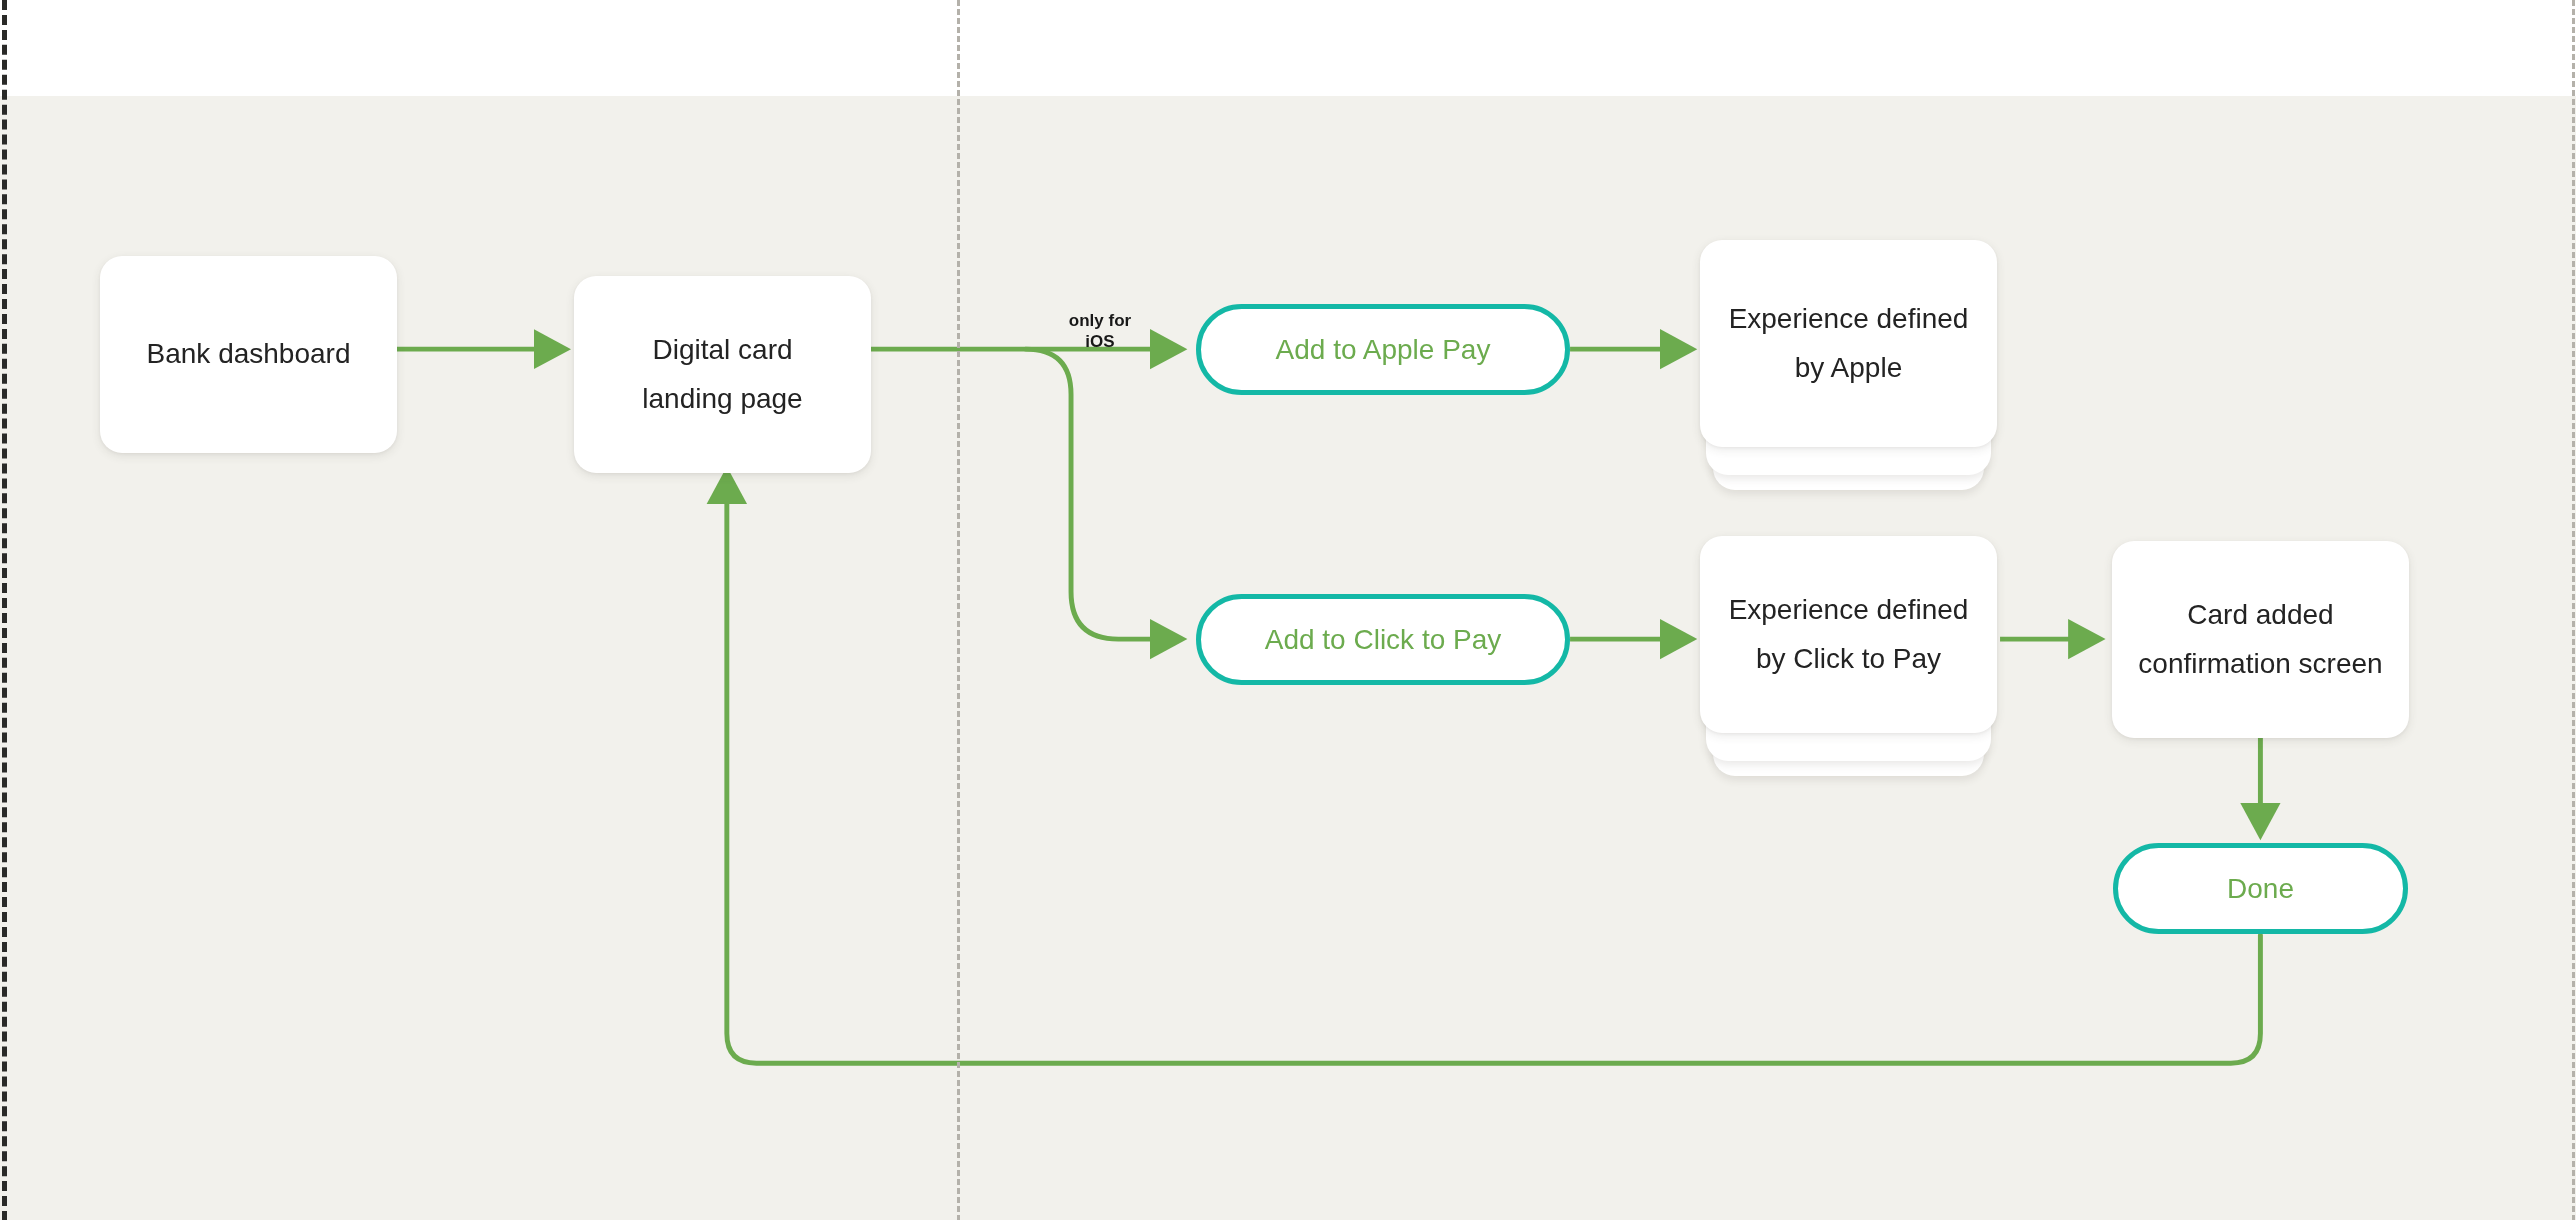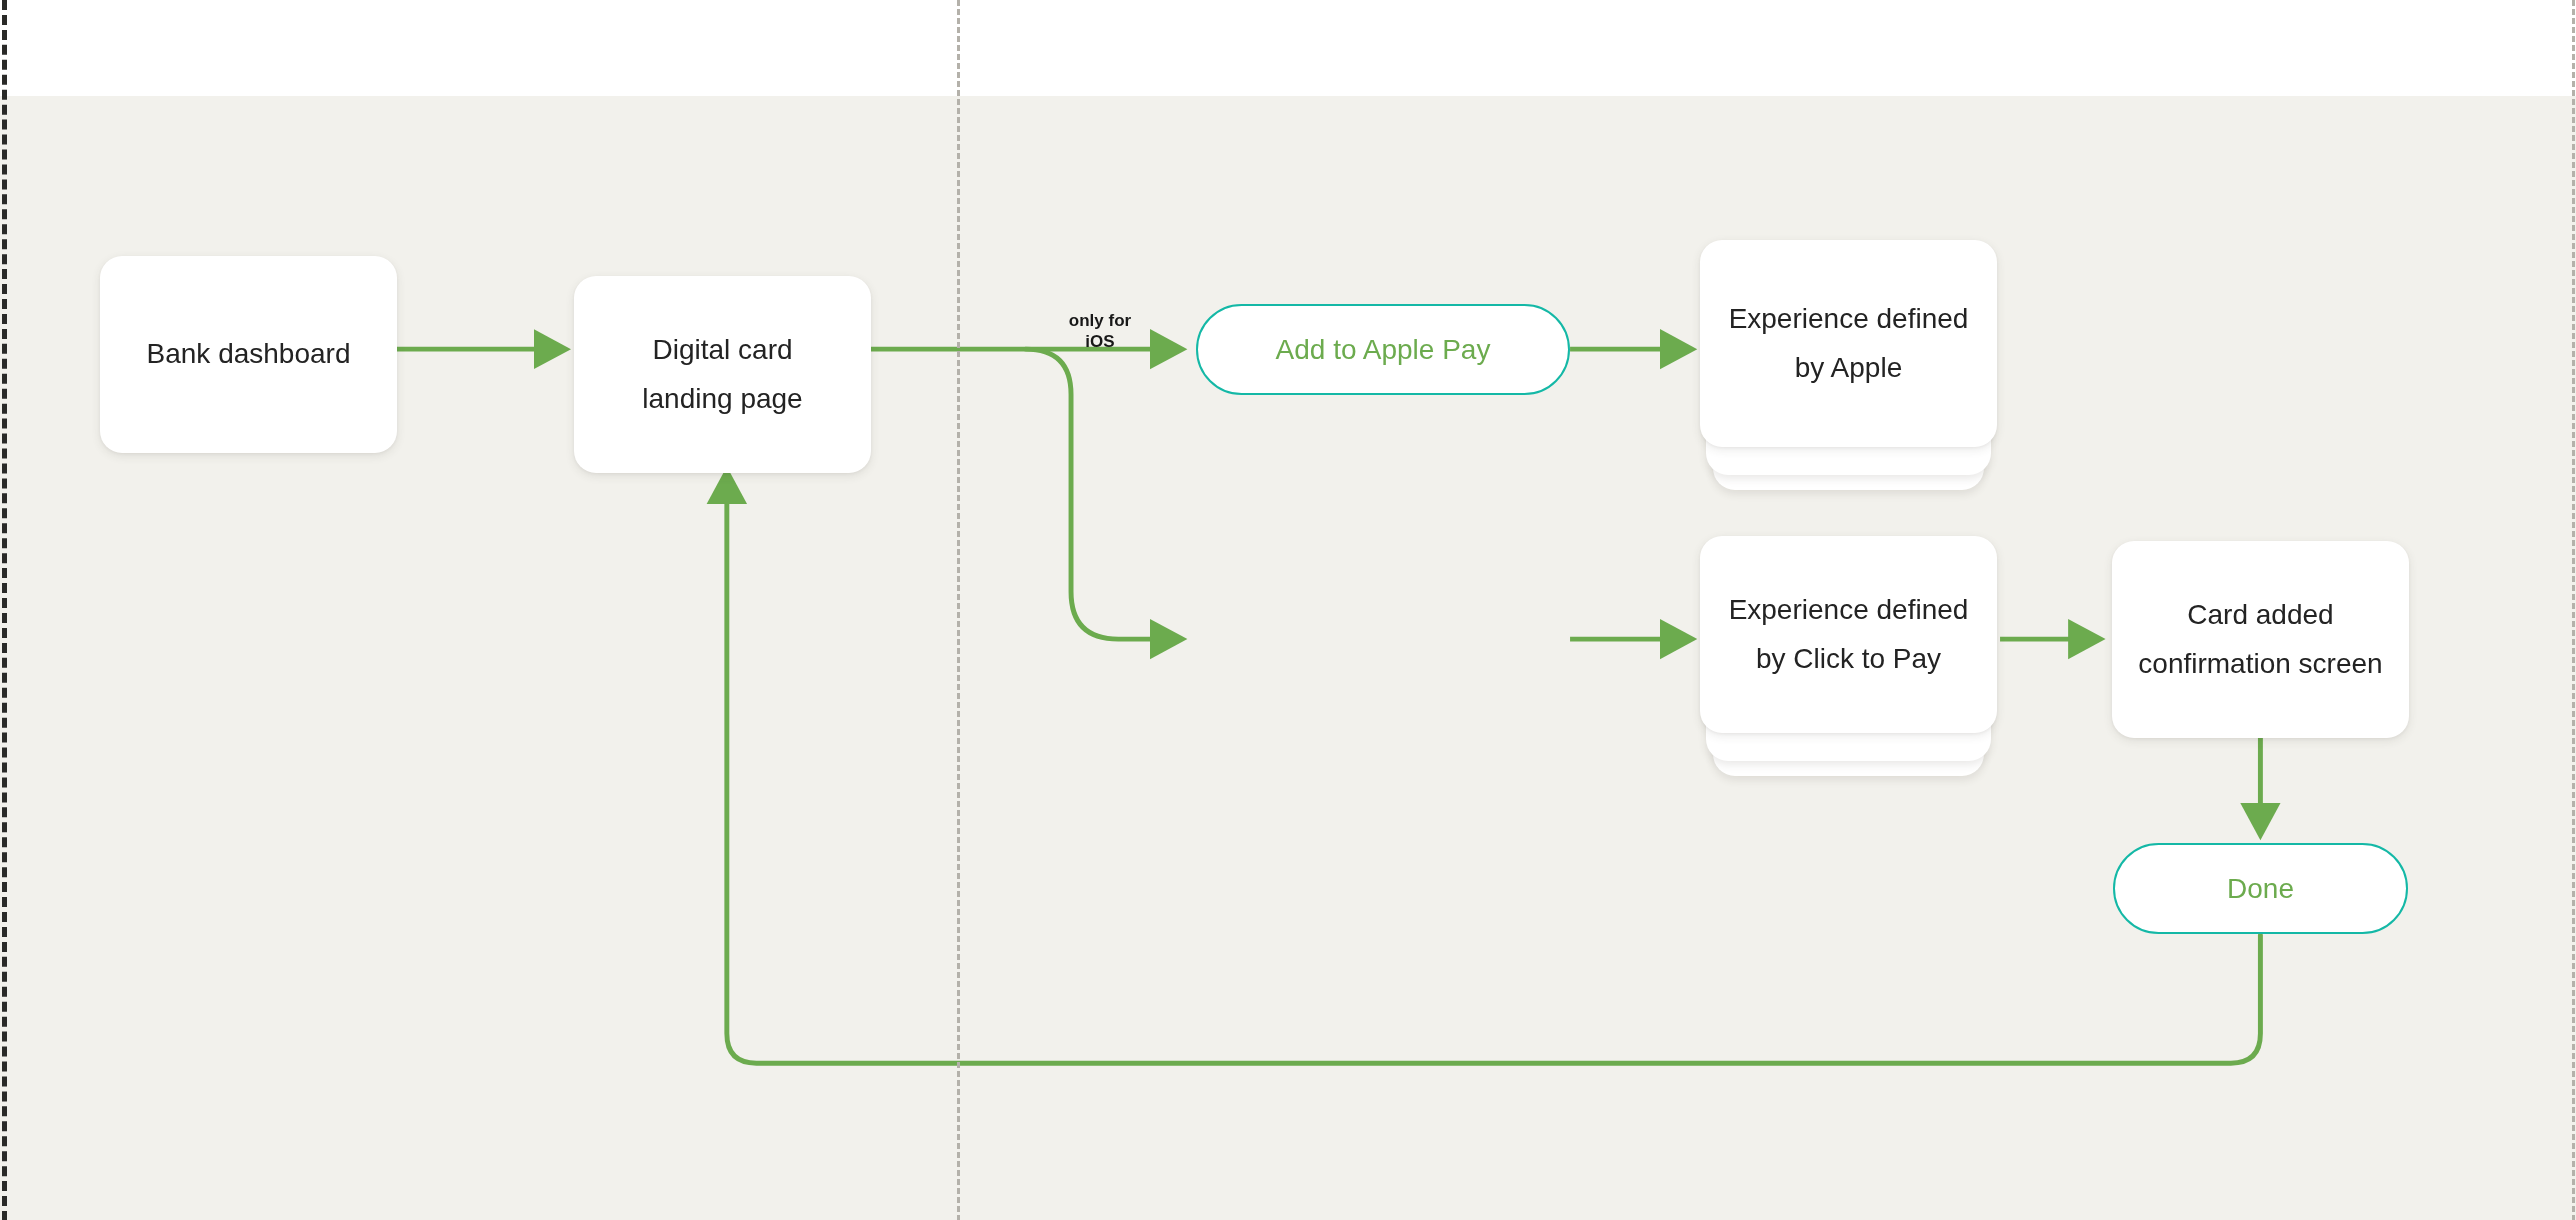--- a/index.html
+++ b/index.html
@@ -112,21 +112,21 @@
     align-items: center;
     justify-content: center;
     text-align: center;
   }
 
   
   .pill {
     position: absolute;
     z-index: 3;
     background: #ffffff;
-    border: 2px solid #14b8a6;
+    border: 5px solid #14b8a6;
     border-radius: 985px;
     display: flex;
     align-items: center;
     justify-content: center;
     box-sizing: border-box;
   }
   .pill-text {
     font-size: 28px;
     color: #6cab4e;
     white-space: nowrap;
@@ -191,20 +191,23 @@
 landing page</div>
   </div>
 
   <div class="edge-label" style="left:1041px; top:290px; width:118px;">only for
 iOS</div>
 
   <div class="pill" style="left:1196px; top:304px; width:374px; height:91px;">
     <span class="pill-text">Add to Apple Pay</span>
   </div>
 
+  <div class="pill" style="left:1196px; top:594px; width:374px; height:91px;">
+    <span class="pill-text">Add to Click to Pay</span>
+  </div>
 
   <div class="stack" style="left:1700px; top:240px; width:297px; height:251px;">
     <div class="sheet s3" style="top:43px; height:207px;"></div>
     <div class="sheet s2" style="top:28px; height:207px;"></div>
     <div class="front" style="height:207px;">
       <div class="card-text" style="white-space:pre-line;">Experience defined
 by Apple</div>
     </div>
   </div>
 

